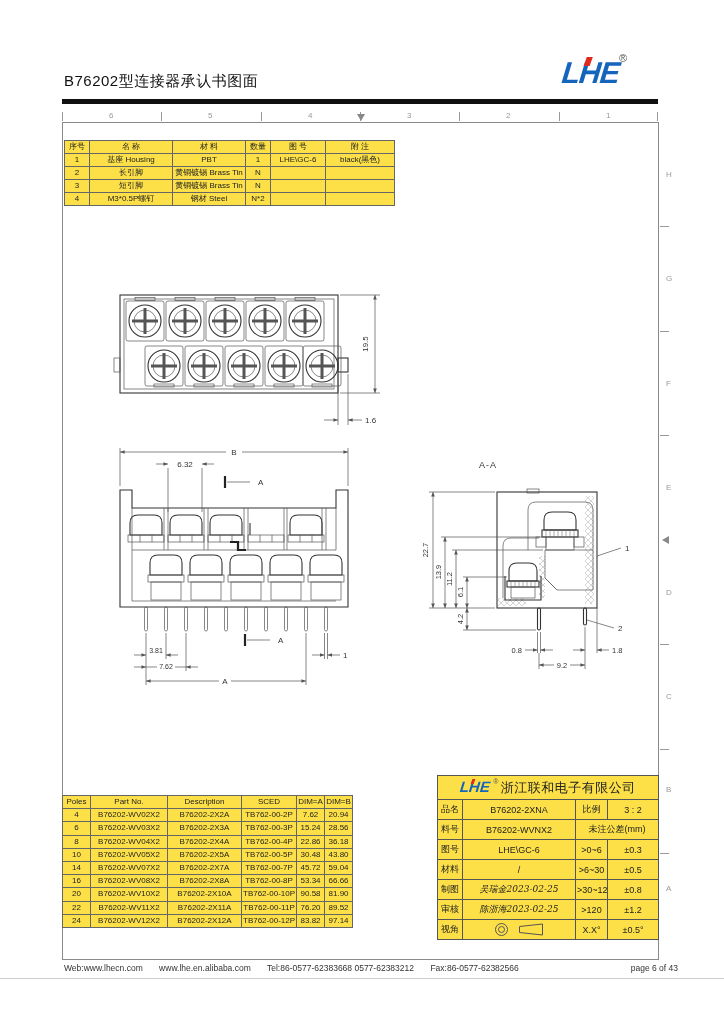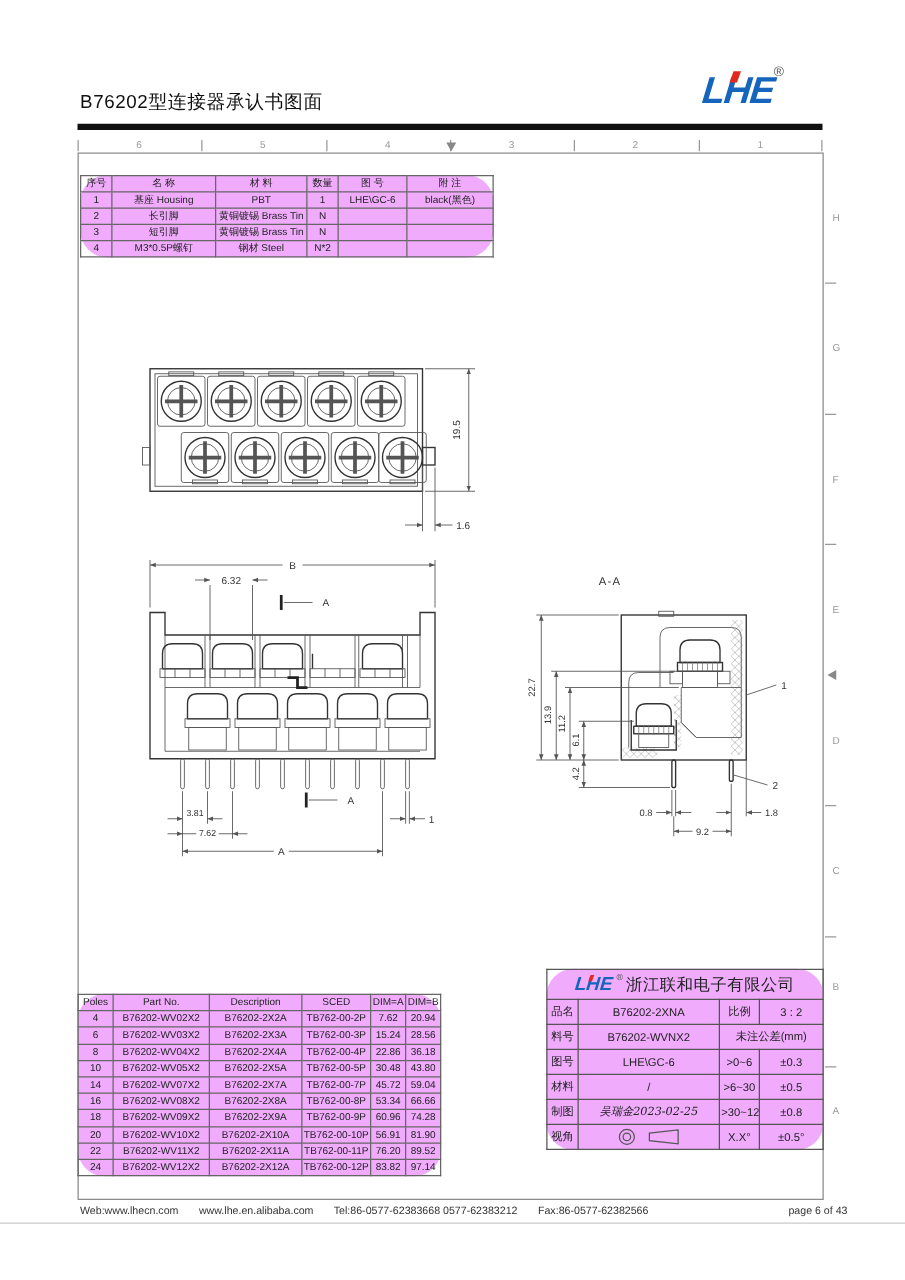--- a/index.html
+++ b/index.html
@@ -14,21 +14,21 @@
   .logo-reg{font-size:11px;color:#555;vertical-align:top;position:relative;top:-4px;}
   .head-rule{left:62px;top:99px;width:596px;height:5px;background:#101010;}
   
   .frame{left:62px;top:122px;width:595px;height:836px;border:1px solid #8a8a8a;}
   .ztick-t{width:1px;height:9px;background:#999;top:112px;}
   .ztick-r{width:9px;height:1px;background:#999;left:660px;}
   .zlabel{font-size:8px;color:#999;}
   .cmark-t{left:357px;top:114px;width:0;height:0;border-left:4px solid transparent;border-right:4px solid transparent;border-top:7px solid #888;}
   .cmark-r{left:662px;top:536px;width:0;height:0;border-top:4px solid transparent;border-bottom:4px solid transparent;border-right:7px solid #888;}
   
-  table{border-collapse:collapse;table-layout:fixed;background:#f0abfc;border-radius:22px;}
+  table{border-collapse:collapse;table-layout:fixed;background:#fde047;}
   .bom{left:64px;top:140px;}
   .bom th,.bom td{border:1px solid #666;font-weight:normal;font-size:8px;height:12px;line-height:12px;text-align:center;padding:0 1px;white-space:nowrap;overflow:hidden;}
   .poles{left:62px;top:795px;}
   .poles th,.poles td{border:1px solid #666;font-weight:normal;font-size:8px;height:12.2px;line-height:12px;text-align:center;padding:0 1px;white-space:nowrap;overflow:hidden;}
   
   .tblock{left:437px;top:775px;width:221px;border:1.5px solid #444;}
   .tblock td{border:1px solid #555;font-size:9px;height:19px;text-align:center;padding:0 1px;white-space:nowrap;overflow:hidden;}
   .tblock .hd{height:23px;}
   .tb-label{font-size:10px;}
   .tb-company{font-size:13px;letter-spacing:.5px;font-family:Liberation Serif, serif;}
@@ -484,33 +484,25 @@
         </tr>
         <tr>
           <td>16</td>
           <td>B76202-WV08X2</td>
           <td>B76202-2X8A</td>
           <td>TB762-00-8P</td>
           <td>53.34</td>
           <td>66.66</td>
         </tr>
         <tr>
-          <td>18</td>
-          <td>B76202-WV09X2</td>
-          <td>B76202-2X9A</td>
-          <td>TB762-00-9P</td>
-          <td>60.96</td>
-          <td>74.28</td>
-        </tr>
-        <tr>
           <td>20</td>
           <td>B76202-WV10X2</td>
           <td>B76202-2X10A</td>
           <td>TB762-00-10P</td>
-          <td>56.91</td>
+          <td>90.58</td>
           <td>81.90</td>
         </tr>
         <tr>
           <td>22</td>
           <td>B76202-WV11X2</td>
           <td>B76202-2X11A</td>
           <td>TB762-00-11P</td>
           <td>76.20</td>
           <td>89.52</td>
         </tr>
@@ -560,20 +552,26 @@
       <td class="tb-label">材料</td>
       <td>/</td>
       <td>&gt;6~30</td>
       <td>±0.5</td>
     </tr>
     <tr>
       <td class="tb-label">制图</td>
       <td class="sig">吴瑞金2023-02-25</td>
       <td>&gt;30~120</td>
       <td>±0.8</td>
+    </tr>
+    <tr>
+      <td class="tb-label">审核</td>
+      <td class="sig">陈浙海2023-02-25</td>
+      <td>&gt;120</td>
+      <td>±1.2</td>
     </tr>
     <tr>
       <td class="tb-label">视角</td>
       <td>
         <span class="viewsym">
           <span class="sym-circle">
                 <i></i>
               </span>
           <svg width="26" height="13" viewBox="0 0 26 13">
             <polygon points="1.5,3.5 24.5,1 24.5,12 1.5,9.5" fill="none" stroke="#555" stroke-width="1"></polygon>

